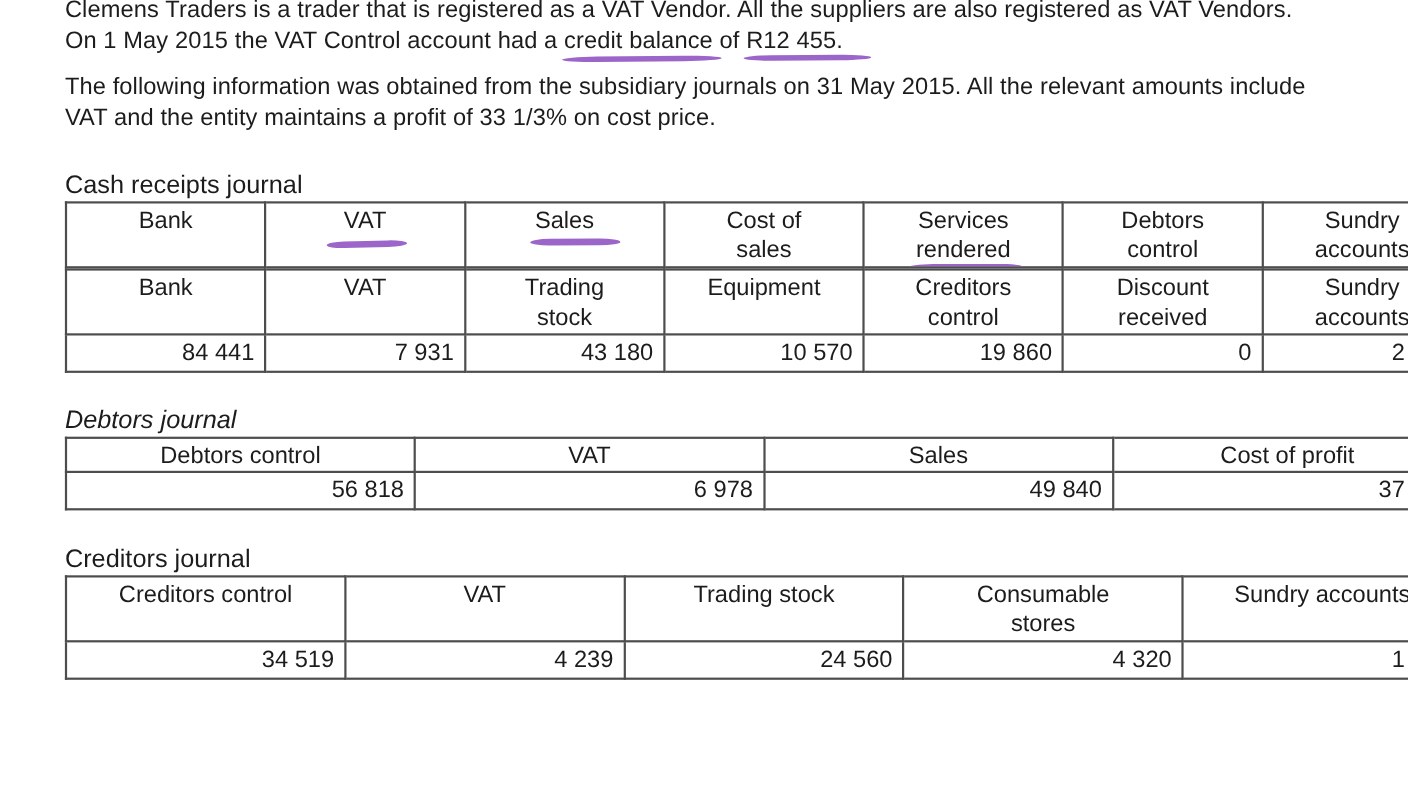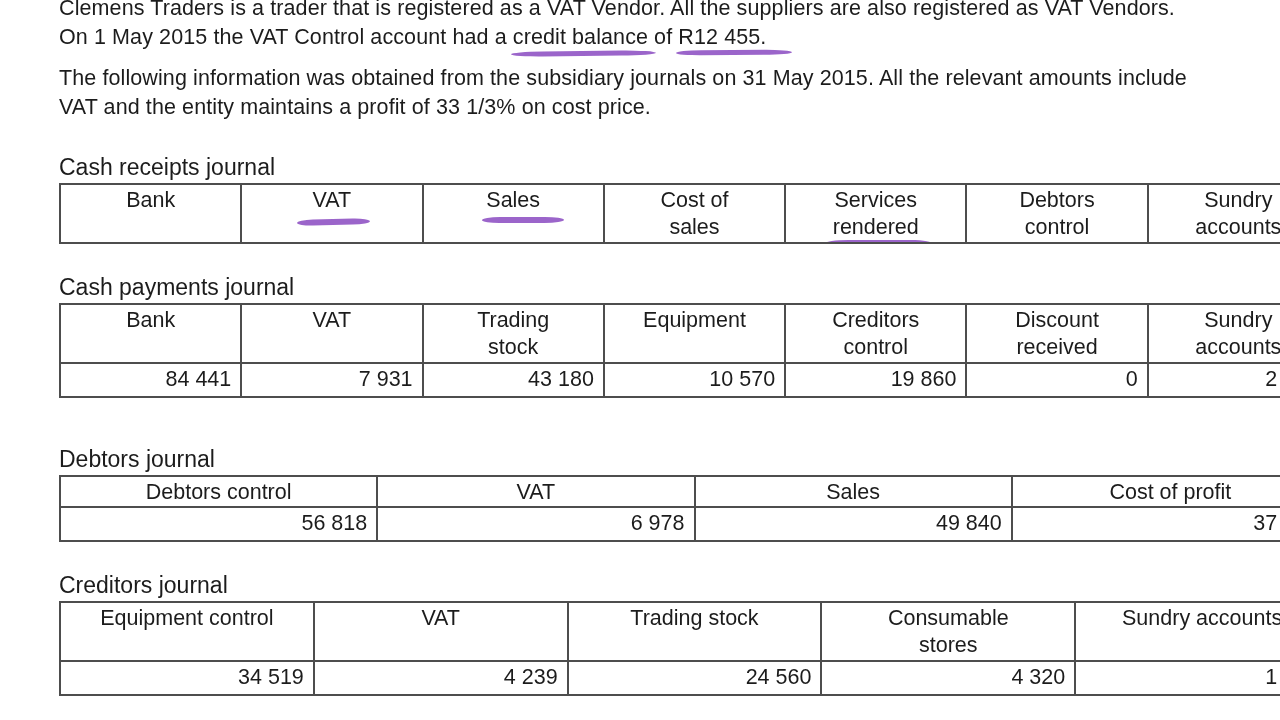--- a/index.html
+++ b/index.html
@@ -43,21 +43,21 @@
   .mk-rendered::after { left:-8px;  right:-12px; bottom:-7px;  transform:rotate(-0.2deg); height:6px; }
   .mk-num::after      { left:-22px; right:-6px;  bottom:-7px;  transform:rotate(-0.8deg); height:6px; }
 
   .journal-title {
     font-size:23px;
     line-height:26px;
     margin:0 0 3px 0;
   }
   .jt-1 { margin-top:33px; }
   .jt-2 { margin-top:30px; }
-  .jt-3 { margin-top:48px; }
+  .jt-3 { margin-top:29px;font-style:italic; }
   .jt-4 { margin-top:30px; }
 
   table.journal {
     border-collapse:collapse;
     table-layout:fixed;
     width:1271px;
   }
   table.journal th, table.journal td {
     border:2px solid #4d4d4d;
     font-weight:normal;
@@ -117,21 +117,20 @@
             <div>control</div>
           </th>
       <th>
             <div>Sundry</div>
             <div>accounts</div>
           </th>
     </tr>
   </tbody>
     </table>
 
-  <div class="journal-title jt-2">Cash payments journal</div>
   <table class="journal">
     <colgroup>
         <col style="width:14.2857%">
         <col style="width:14.2857%">
         <col style="width:14.2857%">
         <col style="width:14.2857%">
         <col style="width:14.2857%">
         <col style="width:14.2857%">
         <col style="width:14.2858%">
       </colgroup>
@@ -197,21 +196,21 @@
   <table class="journal">
     <colgroup>
         <col style="width:20%">
         <col style="width:20%">
         <col style="width:20%">
         <col style="width:20%">
         <col style="width:20%">
       </colgroup>
     <tbody>
         <tr class="hdr-tall">
-      <th><span>Equipment control</span></th>
+      <th><span>Creditors control</span></th>
       <th><span>VAT</span></th>
       <th><span>Trading stock</span></th>
       <th>
             <div>Consumable</div>
             <div>stores</div>
           </th>
       <th><span>Sundry accounts</span></th>
     </tr>
     <tr>
       <td>34 519</td>

